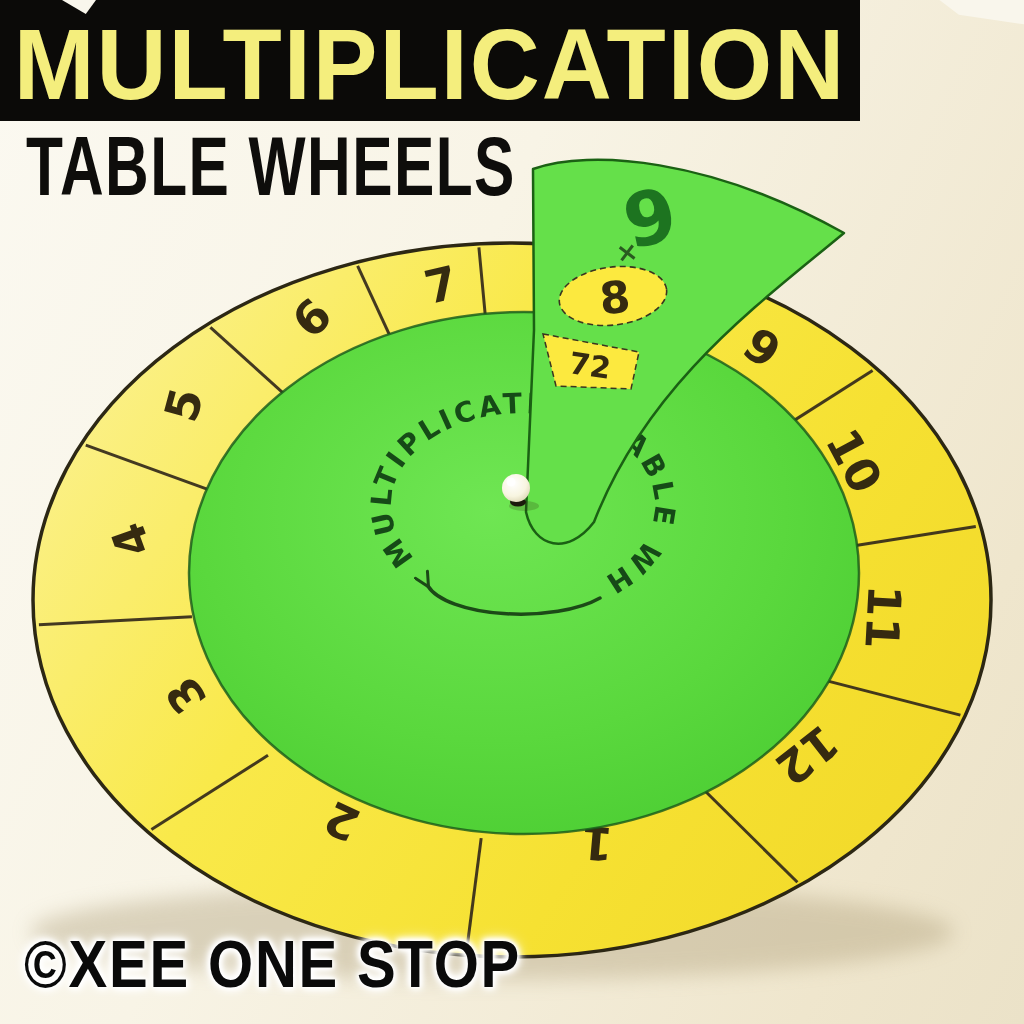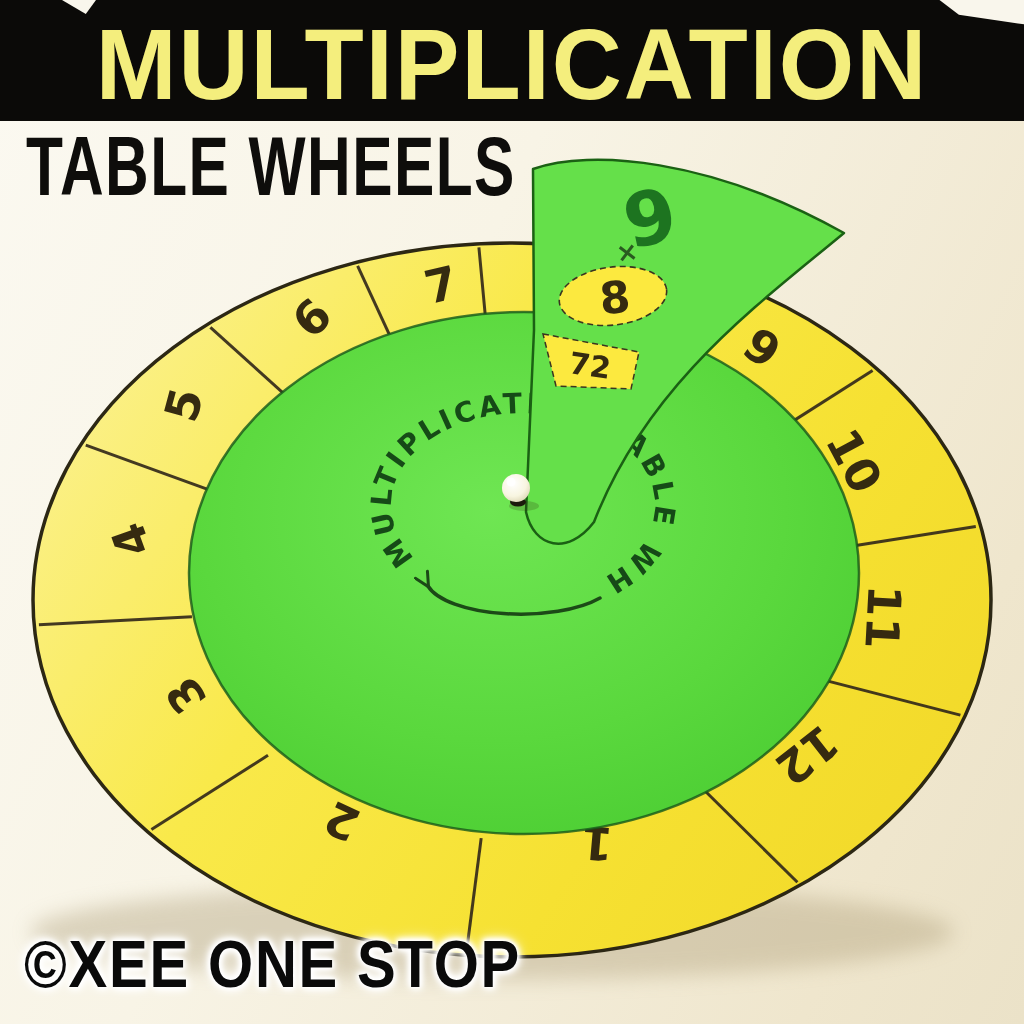--- a/index.html
+++ b/index.html
@@ -2,21 +2,21 @@
 <html style="--banner_bg: #0b0a08; --banner_text: #f4ee7d; --subtitle_text: #0e0d0b; --watermark_text: #0a0a0a; --background: #f3edda; --wheel_yellow: #f7e53c; --wheel_yellow_light: #fbf183; --wheel_outline: #33291a; --disc_green: #57d93c; --flap_green: #65e04a; --table_number_green: #1d7420; --center_text_green: #164a17; --window_yellow: #fce93f; --number_dark: #352a10; --pin_pearl: #fdfcee;"><head>
 <meta charset="utf-8">
 <style>
   html,body{margin:0;padding:0;}
   body{
     width:1024px;height:1024px;overflow:hidden;position:relative;
     background:linear-gradient(115deg,#fbf9f1 0%,#f8f4e6 40%,#efe6cd 85%,#ebe2c8 100%);
     font-family:"Liberation Sans",sans-serif;
   }
   .banner{
-    position:absolute;left:0;top:0;width:1024px;height:121px;
+    position:absolute;left:0;top:0;width:860px;height:121px;
     background:var(--banner_bg,#0b0a08);z-index:5;
   }
   .banner h1{
     margin:0;text-align:center;line-height:123px;font-size:97px;font-weight:bold;
     letter-spacing:2px;color:var(--banner_text,#f4ee7d);
     transform:scaleY(1.04);transform-origin:center top;
   }
   .notch{position:absolute;background:#f9f6ec;z-index:6;}
   .notch-left{left:62px;top:0;width:34px;height:14px;clip-path:polygon(0 0,100% 0,70% 100%);}
   .notch-right{left:936px;top:0;width:88px;height:27px;clip-path:polygon(4% 0,100% 0,100% 90%,26% 55%);}

